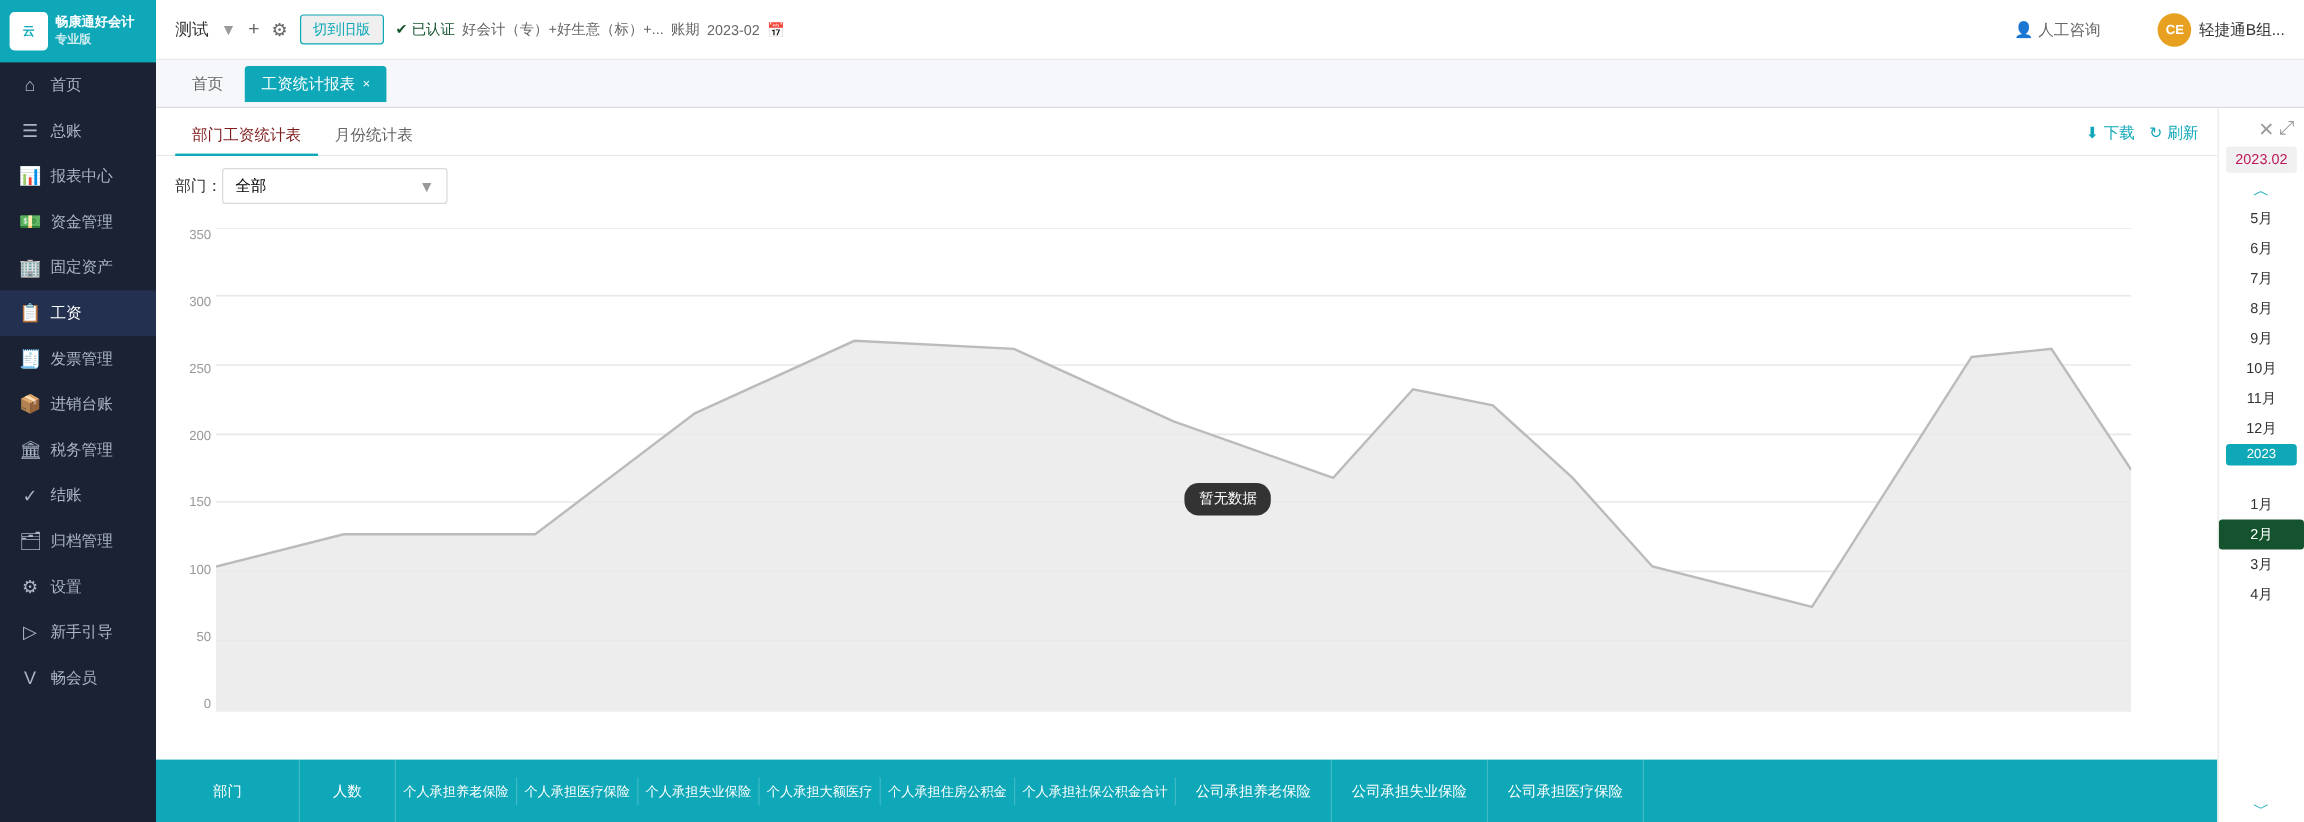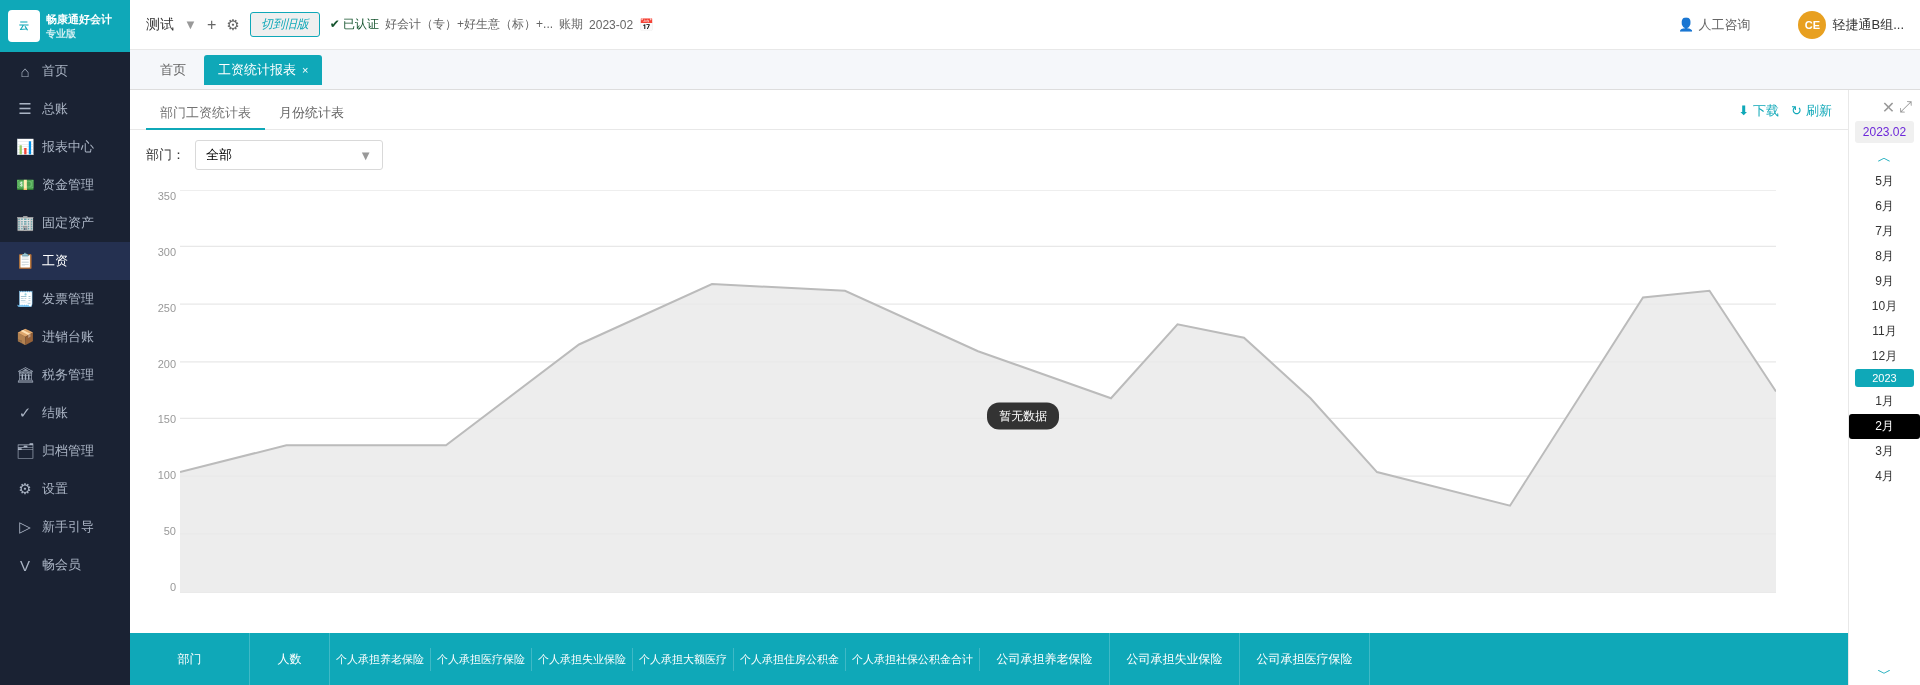--- a/index.html
+++ b/index.html
@@ -84,21 +84,20 @@
     }
     .topbar-add { color: #666; cursor: pointer; font-size: 16px; }
     .topbar-gear { color: #666; cursor: pointer; font-size: 15px; }
     .topbar-old-btn {
       border: 1px solid #0fa8b8;
       color: #0fa8b8;
       padding: 3px 10px;
       border-radius: 3px;
       cursor: pointer;
       font-size: 12px;
-      font-style: italic;
     }
     .topbar-badges {
       display: flex;
       align-items: center;
       gap: 6px;
       color: #666;
       font-size: 12px;
     }
     .badge-certified { color: #14532d; }
     .topbar-right {
@@ -196,21 +195,21 @@
     }
     .subtab {
       padding: 6px 14px;
       cursor: pointer;
       font-size: 13px;
       color: #666;
       border-bottom: 2px solid transparent;
       margin-bottom: -1px;
     }
     .subtab.active {
-      color: #737373;
+      color: #7f1d1d;
       border-bottom: 2px solid #0fa8b8;
     }
     .subtab-actions {
       margin-left: auto;
       display: flex;
       gap: 12px;
       align-items: center;
       padding-bottom: 6px;
     }
     .subtab-action-btn {
@@ -220,21 +219,20 @@
       color: #0fa8b8;
       cursor: pointer;
       font-size: 13px;
     }
 
     
     .filter-bar {
       display: flex;
       align-items: center;
       padding: 10px 16px;
-      gap: 10px;
       flex-shrink: 0;
       background: #fff;
     }
     .filter-label { color: #333; font-size: 13px; }
     .filter-select {
       width: 188px;
       height: 30px;
       border: 1px solid #d9d9d9;
       border-radius: 3px;
       padding: 0 10px;
@@ -322,50 +320,50 @@
     .right-panel-btn {
       cursor: pointer;
       color: #999;
       font-size: 16px;
     }
     .date-picker-year {
       background: #f0f0f0;
       text-align: center;
       font-size: 12px;
       padding: 4px;
-      color: #6d28d9;
+      color: #be185d;
       border-radius: 3px;
       margin: 0 6px 4px;
     }
     .date-picker-nav {
       text-align: center;
       color: #0fa8b8;
       cursor: pointer;
       font-size: 14px;
       padding: 2px;
     }
     .date-picker-month {
       text-align: center;
       font-size: 12px;
       padding: 4px 6px;
       cursor: pointer;
       color: #333;
     }
     .date-picker-month.active {
-      background: #000000;
+      background: #14532d;
       color: #fff;
       border-radius: 3px;
     }
     .date-year-label {
       background: #0fa8b8;
       color: #fff;
       text-align: center;
       font-size: 11px;
       padding: 3px;
-      margin: 0 6px 2px;
+      margin: 0 6px 20px;
       border-radius: 3px;
     }
     .date-picker-nav-bottom {
       text-align: center;
       color: #0fa8b8;
       cursor: pointer;
       font-size: 14px;
       padding: 2px;
       margin-top: auto;
     }

